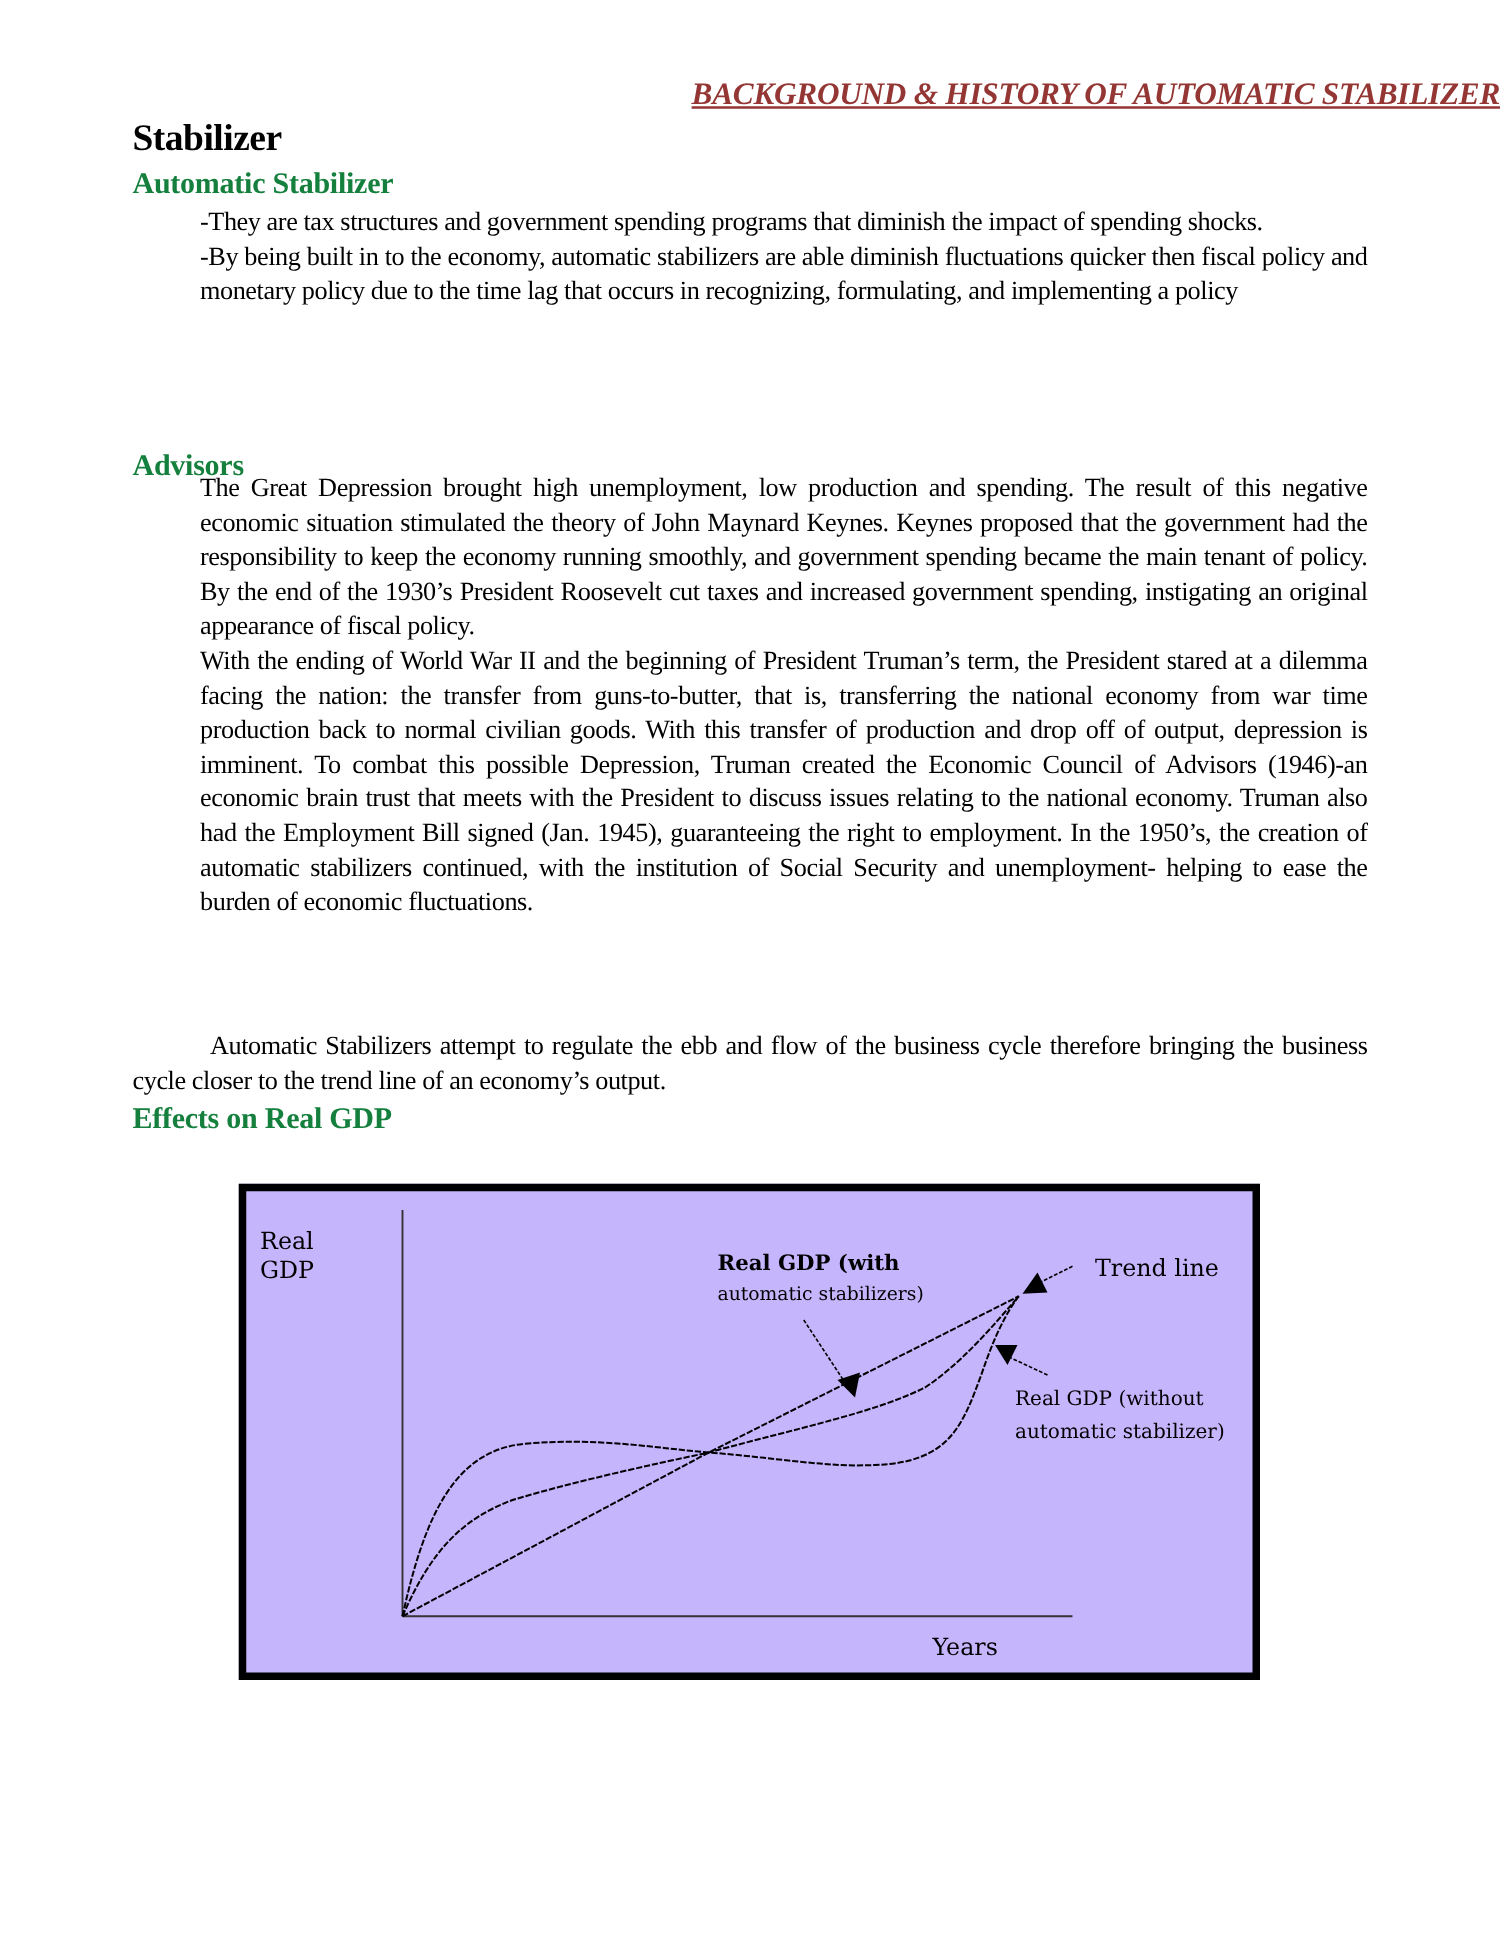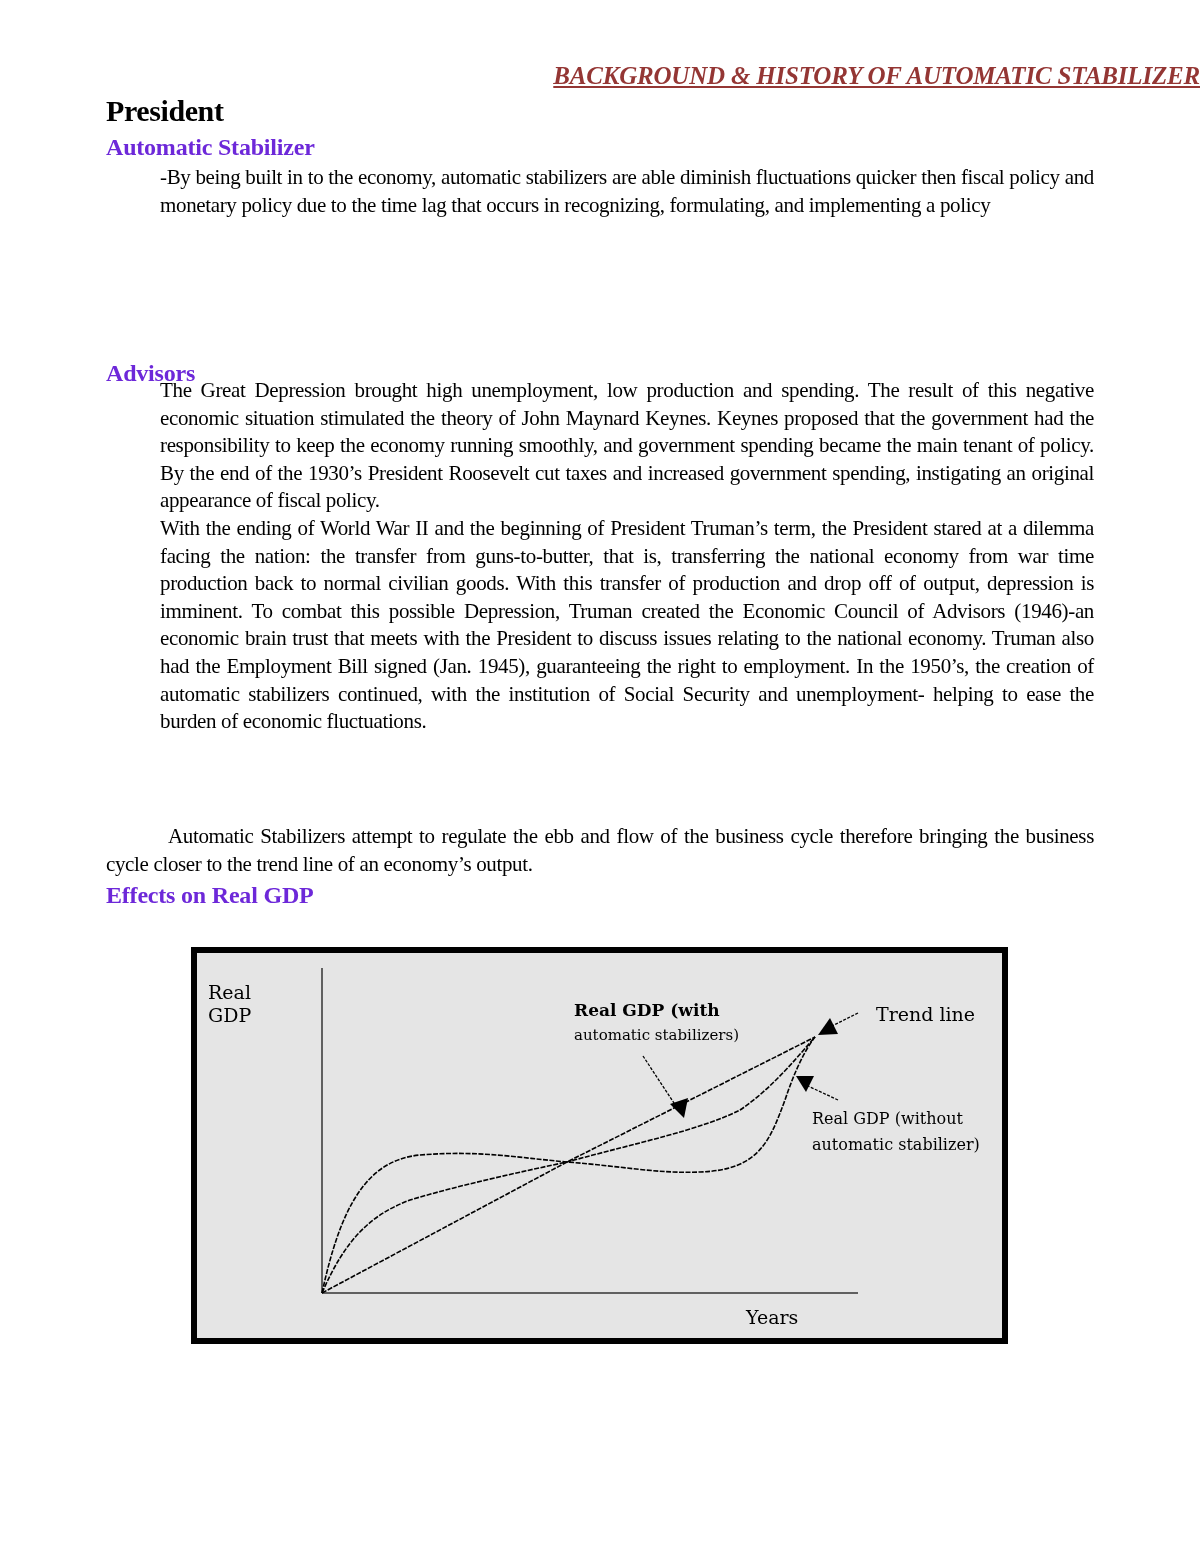--- a/index.html
+++ b/index.html
@@ -2,39 +2,40 @@
 <html><head>
 <meta charset="utf-8">
 <style>
   html, body { margin: 0; padding: 0; background: #ffffff; }
   body { width: 1200px; height: 1553px; position: relative; overflow: hidden;
          font-family: "Liberation Serif", "DejaVu Serif", serif; color: #000; }
   .title { position: absolute; left: 0; width: 1200px; top: 62px; text-align: right;
            font-size: 25px; font-weight: bold; font-style: italic; color: #943634;
            text-decoration: underline; letter-spacing: -0.2px; }
   .h1 { position: absolute; left: 106px; top: 94px; font-size: 30px; font-weight: bold; letter-spacing: -0.4px; }
-  .h2 { position: absolute; left: 106px; font-size: 24px; font-weight: bold; color: #6d28d9; letter-spacing: -0.2px; }
+  .h2 { position: absolute; left: 106px; font-size: 24px; font-weight: bold; color: #15803d; letter-spacing: -0.2px; }
   .para { position: absolute; left: 160px; width: 934px; font-size: 21px; line-height: 27.6px;
           text-align: justify; letter-spacing: -0.35px; }
   .para p { margin: 0; }
   .effects { position: absolute; left: 106px; width: 988px; top: 823px; font-size: 21px; line-height: 27.6px;
              text-align: justify; letter-spacing: -0.35px; text-indent: 62px; }
   .figure { position: absolute; left: 191px; top: 947px; width: 805px; height: 385px;
-            border: 6px solid #000; background: #e5e5e5; }
+            border: 6px solid #000; background: #c4b5fd; }
   .figure svg { position: absolute; left: -197px; top: -953px; }
   .lbl { font-family: "DejaVu Serif", "Liberation Serif", serif; }
 </style>
 </head>
 <body>
 
 <div class="title">BACKGROUND &amp; HISTORY OF AUTOMATIC STABILIZER</div>
-<div class="h1">President</div>
+<div class="h1">Stabilizer</div>
 
 <div class="h2" style="top:134px;">Automatic Stabilizer</div>
 <div class="para" style="top:164px;">
+  <p>-They are tax structures and government spending programs that diminish the impact of spending shocks.</p>
   <p>-By being built in to the economy, automatic stabilizers are able diminish fluctuations quicker then fiscal policy and monetary policy due to the time lag that occurs in recognizing, formulating, and implementing a policy</p>
 </div>
 
 <div class="h2" style="top:360px;">Advisors</div>
 <div class="para" style="top:377px;">
   <p>The Great Depression brought high unemployment, low production and spending.  The result of this negative economic situation stimulated the theory of John Maynard Keynes. Keynes proposed that the government had the responsibility to keep the economy running smoothly, and government spending became the main tenant of policy. By the end of the 1930’s President Roosevelt cut taxes and increased government spending, instigating an original appearance of fiscal policy.</p>
   <p>With the ending of World War II and the beginning of President Truman’s term, the President stared at a dilemma facing the nation: the transfer from guns-to-butter, that is, transferring the national economy from war time production back to normal civilian goods. With this transfer of production and drop off of output, depression is imminent. To combat this possible Depression, Truman created the Economic Council of Advisors (1946)-an economic brain trust that meets with the President to discuss issues relating to the national economy. Truman also had the Employment Bill signed (Jan. 1945), guaranteeing the right to employment. In the 1950’s, the creation of automatic stabilizers continued, with the institution of Social Security and unemployment- helping to ease the burden of economic fluctuations.</p>
 </div>
 
 <div class="h2" style="top:882px;">Effects on Real GDP</div>

